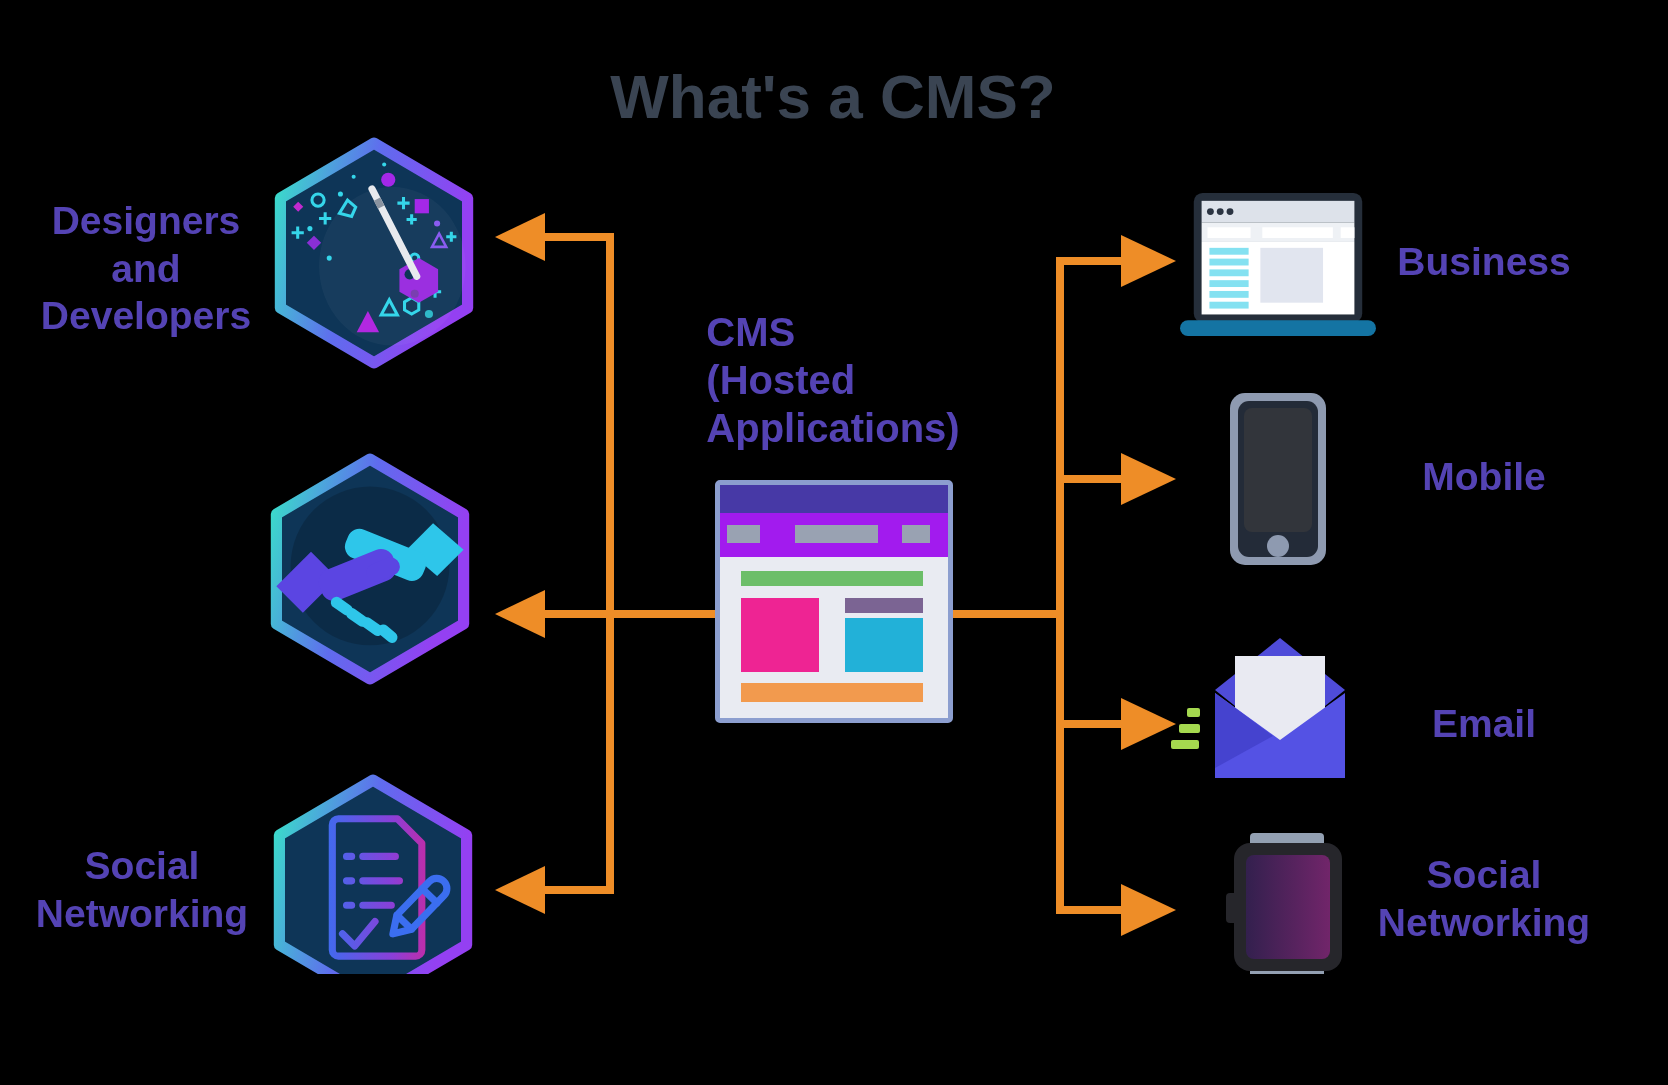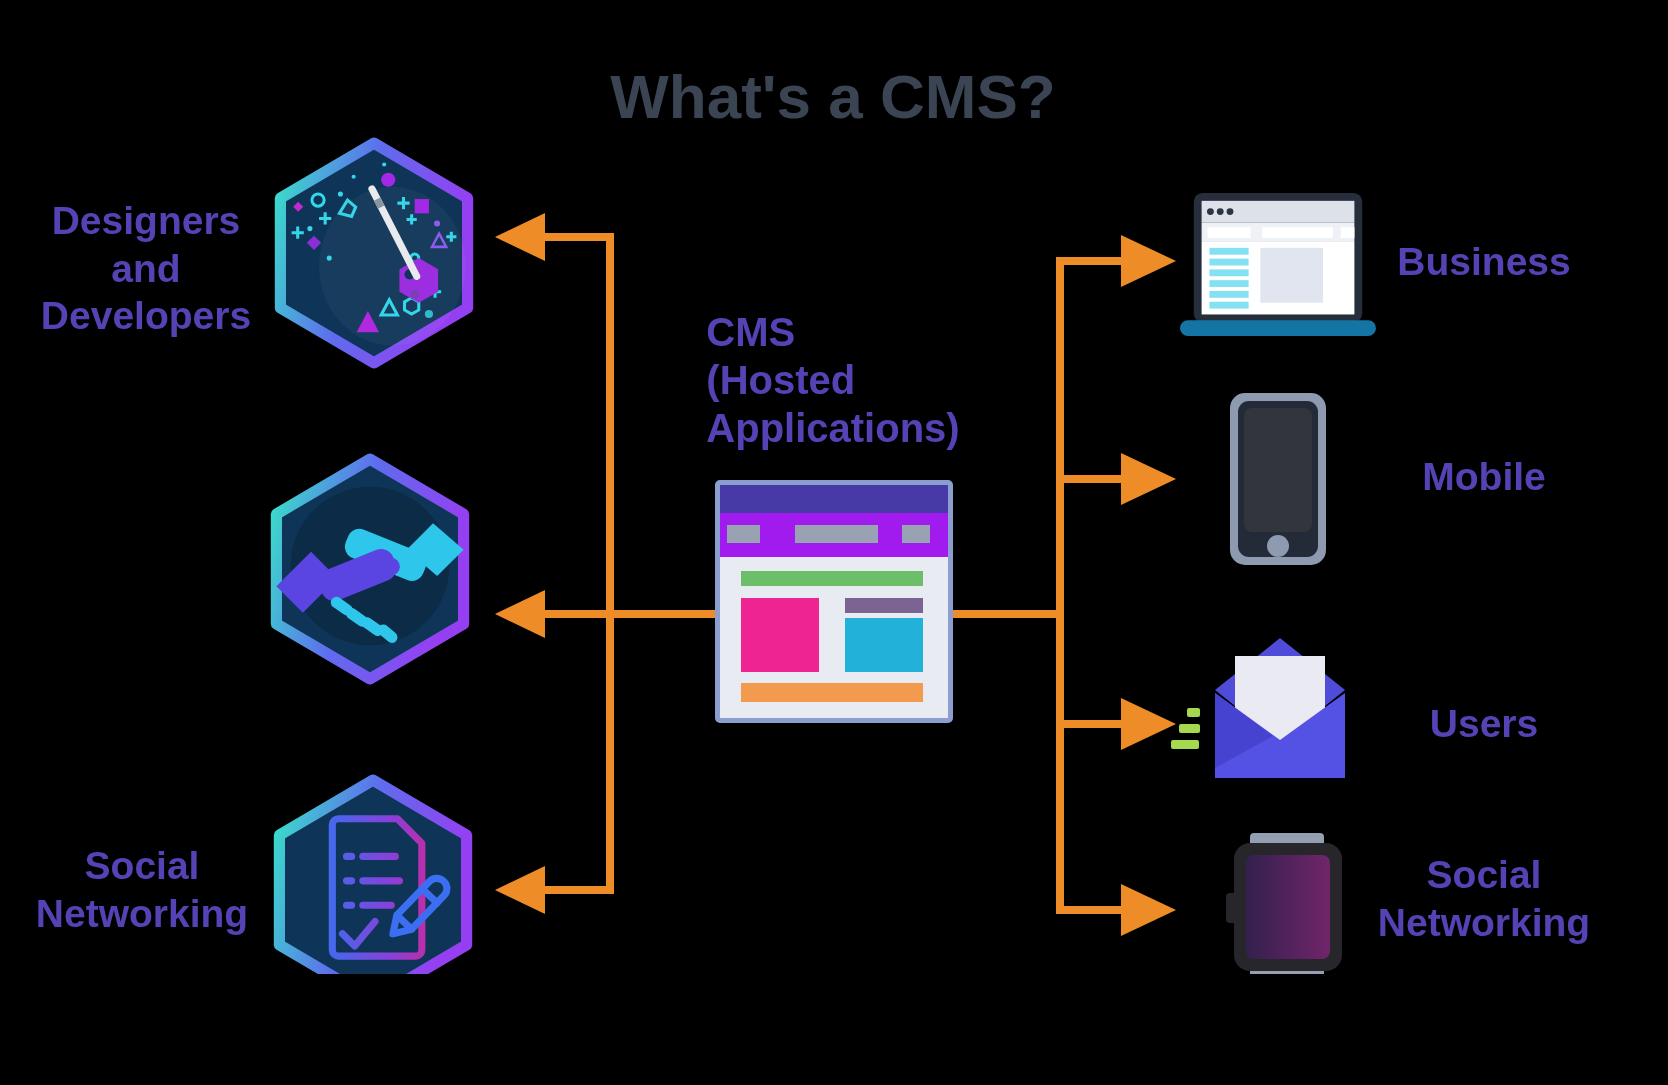--- a/index.html
+++ b/index.html
@@ -180,21 +180,21 @@
     </div>
     <div class="win-blk" style="left:21px;top:86px;width:182px;height:15px;background:var(--blk-green);"></div>
     <div class="win-blk" style="left:21px;top:113px;width:78px;height:74px;background:var(--blk-pink);"></div>
     <div class="win-blk" style="left:125px;top:113px;width:78px;height:15px;background:var(--blk-mauve);"></div>
     <div class="win-blk" style="left:125px;top:133px;width:78px;height:54px;background:var(--blk-cyan);"></div>
     <div class="win-blk" style="left:21px;top:198px;width:182px;height:19px;background:var(--blk-orange);"></div>
   </div>
 
   <div class="abs ctr lbl" style="left:1484px;top:262px;">Business</div>
   <div class="abs ctr lbl" style="left:1484px;top:477px;">Mobile</div>
-  <div class="abs ctr lbl" style="left:1484px;top:724px;">Users</div>
+  <div class="abs ctr lbl" style="left:1484px;top:724px;">Email</div>
   <div class="abs ctr lbl" style="left:1484px;top:899px;">Social
 Networking</div>
 
   <svg class="abs" style="left:1180px;top:193px;" width="196" height="143" viewBox="0 0 200 146">
     <rect x="14" y="0" width="172" height="132" rx="9" fill="#252e3a"></rect>
     <rect x="22" y="8" width="156" height="22" fill="#dde2ea"></rect>
     <circle cx="31" cy="19" r="3.5" fill="#2b3442"></circle>
       <circle cx="41" cy="19" r="3.5" fill="#2b3442"></circle>
     <circle cx="51" cy="19" r="3.5" fill="#2b3442"></circle>
     <rect x="22" y="30" width="156" height="20" fill="#eef1f5"></rect>

